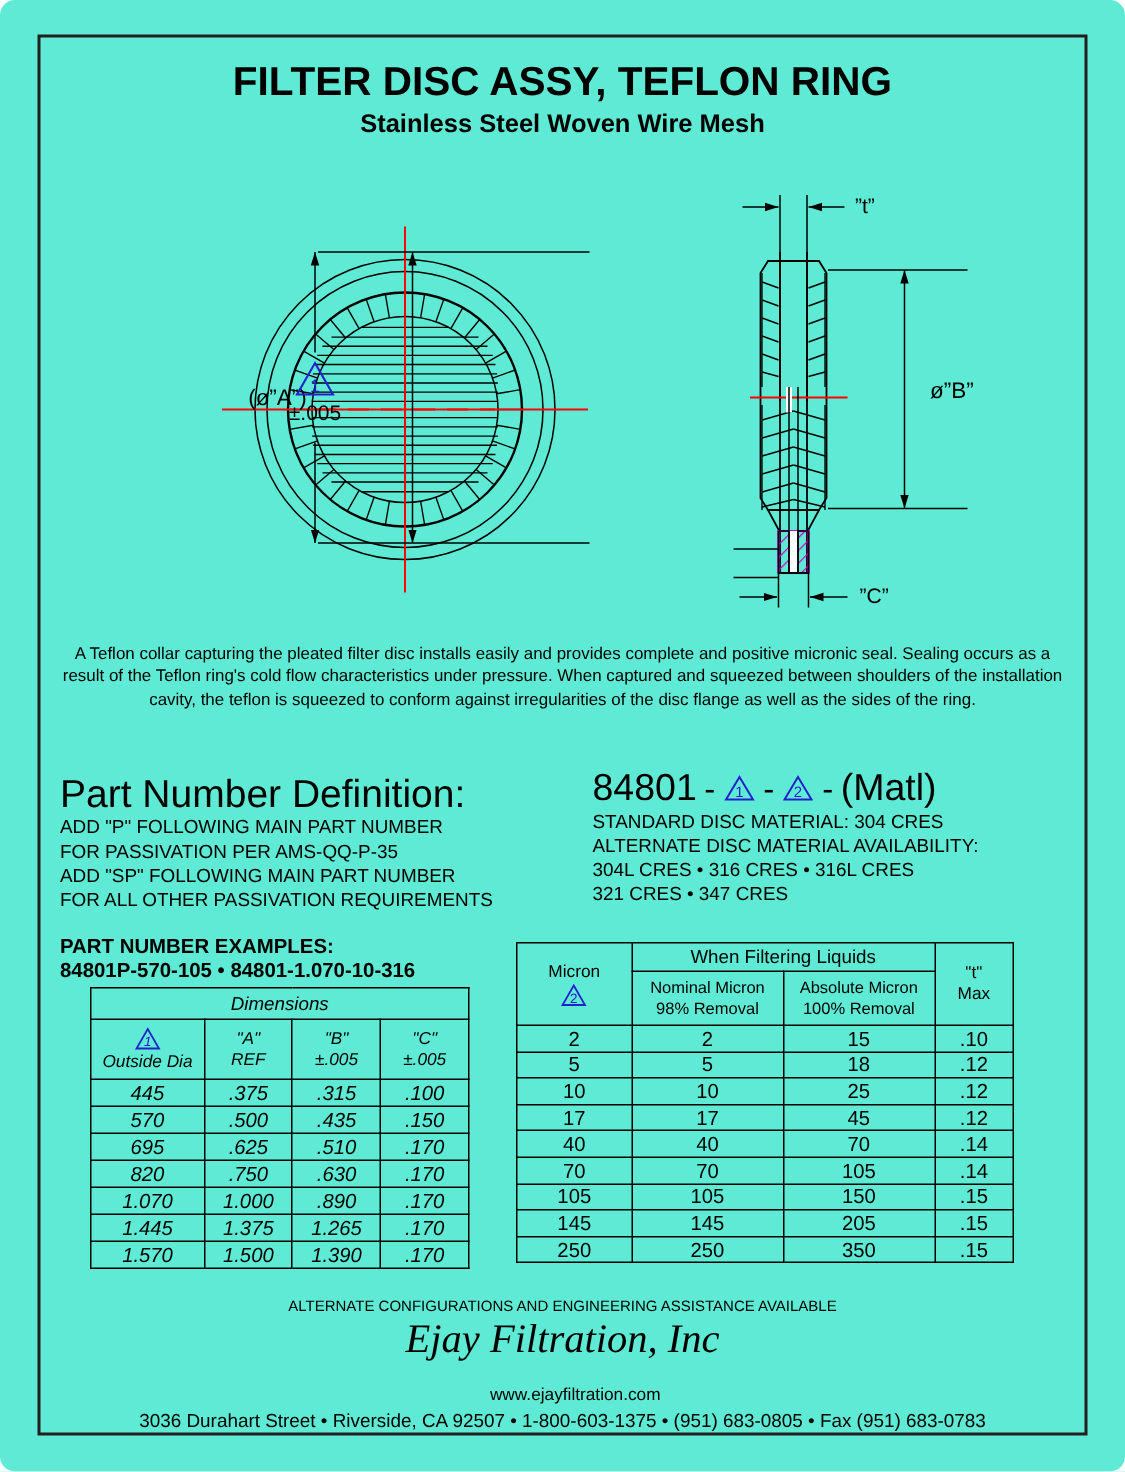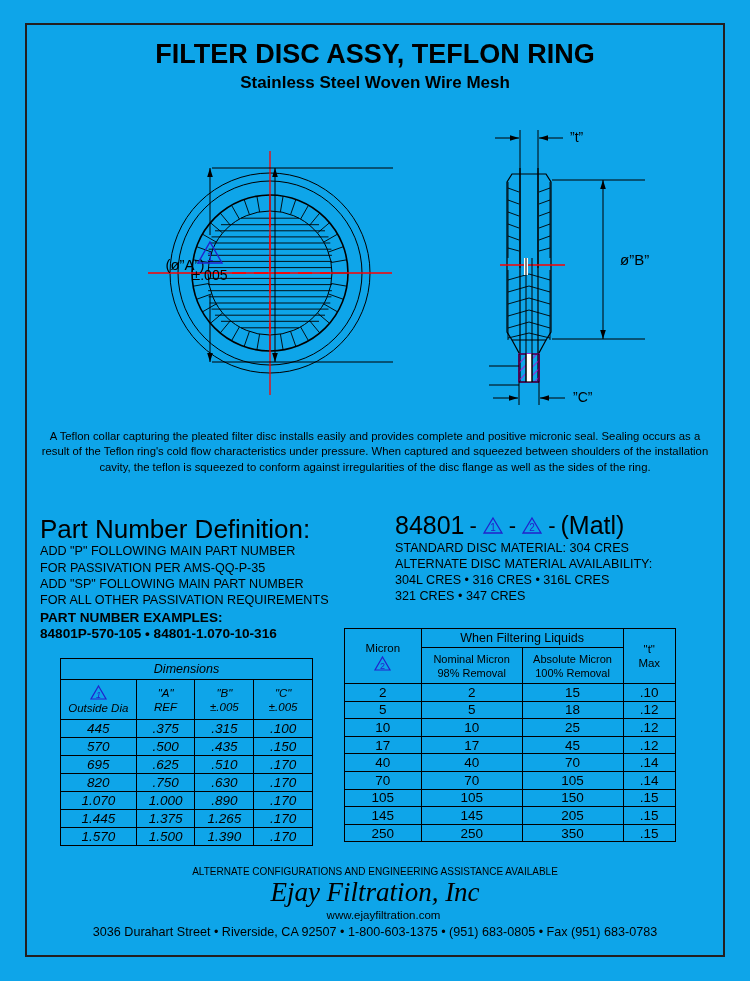--- a/index.html
+++ b/index.html
@@ -6,22 +6,23 @@
   html, body {
     margin: 0; padding: 0;
     background: #ffffff;
     font-family: "Liberation Sans", sans-serif;
     color: #000;
   }
   #page {
     position: relative;
     width: 750px;
     height: 981px;
-    background: #0ea5e9;
+    background: #5eead4;
     overflow: hidden;
+    border-radius: 10px;
   }
   #border-frame {
     position: absolute;
     left: 25px; top: 23px;
     width: 700px; height: 934px;
     border: 2px solid #231f20;
   }
 
   
   #title-block { position: absolute; left: 25px; top: 40px; width: 700px; text-align: center; }
@@ -46,21 +47,21 @@
     font-family: "Liberation Sans", sans-serif;
   }
 
   
   #pnd-left { position: absolute; left: 40px; top: 516px; width: 330px; }
   #pnd-heading {
     font-size: 26px; font-weight: normal; line-height: 1.05;
     font-family: "Liberation Sans", sans-serif;
   }
   .pnd-line { font-size: 12.6px; line-height: 16.3px; white-space: nowrap; }
-  #pne-heading { font-size: 13.6px; font-weight: bold; margin-top: 2px; }
+  #pne-heading { font-size: 13.6px; font-weight: bold; margin-top: 15px; }
   #pne-examples { font-size: 13.6px; font-weight: bold; line-height: 17px; white-space: nowrap; }
 
   #pnd-right { position: absolute; left: 395px; top: 512px; width: 320px; }
   #pn-formula {
     font-size: 25px; line-height: 1.1; white-space: nowrap;
     display: flex; align-items: center; gap: 5px;
   }
   #pn-formula .pn-num { font-size: 25px; }
   #pn-formula .dash { font-size: 22px; }
   .mat-line { font-size: 12.6px; line-height: 16.3px; white-space: nowrap; }
@@ -109,21 +110,21 @@
   .mc-t { width: 52px; }
 
   
   #footer { position: absolute; left: 25px; top: 866px; width: 700px; text-align: center; }
   #alt-config { font-size: 10px; }
   #company {
     font-family: "Liberation Serif", serif;
     font-weight: normal; font-style: italic;
     font-size: 27px; line-height: 1.1; margin-top: 1px;
   }
-  #website { font-size: 11.5px; margin-top: 1px; padding-left: 17px; }
+  #website { font-size: 11.5px; margin-top: 16px; padding-left: 17px; }
   #address { font-size: 12.6px; margin-top: 4px; }
 </style>
 </head>
 <body>
 
 <div id="page">
 
   <div id="border-frame"></div>
 
   <div id="title-block">

